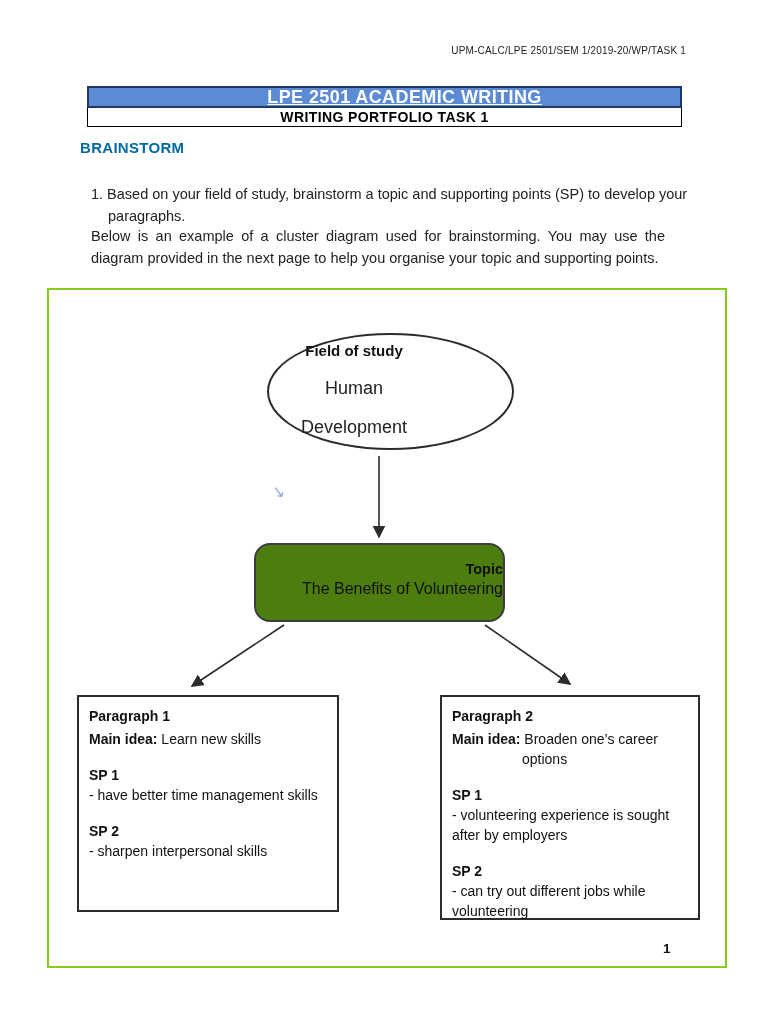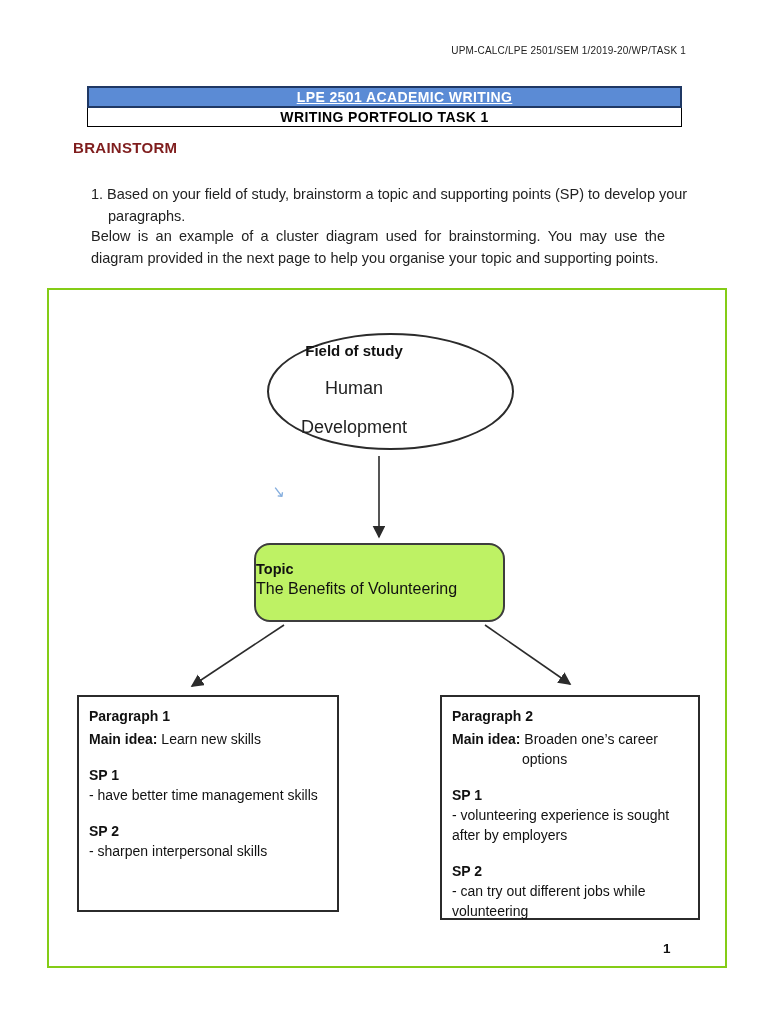--- a/index.html
+++ b/index.html
@@ -10,32 +10,32 @@
   .header-code{
     position:absolute;top:45px;right:82px;font-size:10px;color:#222;
     letter-spacing:0.2px;
   }
   .banner{position:absolute;left:87px;top:86px;width:595px;}
   .banner-row1{
     background:#5b8bd5;border:2px solid #1f3864;height:18px;
     display:flex;align-items:center;justify-content:center;
   }
   .banner-row1 span{
-    color:#ffffff;font-weight:bold;font-size:14px;text-decoration:underline;
+    color:#ffffff;font-weight:bold;font-size:18px;text-decoration:underline;
     letter-spacing:0.4px;
     padding-left:40px;
   }
   .banner-row2{
     background:#ffffff;border:1px solid #000;border-top:none;height:18px;
     display:flex;align-items:center;justify-content:center;
   }
   .banner-row2 span{color:#000;font-weight:bold;font-size:14px;letter-spacing:0.4px;}
   .heading{
-    position:absolute;left:73px;top:139px;font-weight:bold;font-size:15px;
-    letter-spacing:0.3px;color:#7f1d1d;
+    position:absolute;left:80px;top:139px;font-weight:bold;font-size:15px;
+    letter-spacing:0.3px;color:#0369a1;
   }
   .instruction-1{
     position:absolute;left:91px;top:171px;width:582px;font-size:14.5px;
     line-height:22px;padding-left:17px;text-indent:-17px;color:#222;margin-top:12px;
   }
   .instruction-2{
     position:absolute;left:91px;top:225px;width:574px;font-size:14.5px;
     line-height:22px;text-align:justify;color:#222;
   }
   .diagram-box{
@@ -48,22 +48,22 @@
   }
   .field-text{
     position:absolute;left:225px;top:52px;width:160px;text-align:center;
   }
   .field-text .f-label{font-weight:bold;font-size:15px;color:#111;}
   .field-text .f-line{font-size:18px;line-height:19px;color:#222;margin-top:20px;}
   .field-text .f-line:first-of-type{margin-top:6px;}
   .diagram-svg{position:absolute;left:0;top:0;pointer-events:none;}
   .topic-box{
     position:absolute;left:205px;top:253px;width:251px;height:79px;
-    border:2px solid #3d3d3d;border-radius:16px;background:#bef264;
-    text-align:left;box-sizing:border-box;padding-top:15px;
+    border:2px solid #3d3d3d;border-radius:16px;background:#4d7c0f;
+    text-align:right;box-sizing:border-box;padding-top:15px;
   }
   .topic-box .t-label{font-weight:bold;font-size:14.5px;color:#111;line-height:19px;}
   .topic-box .t-value{font-size:16px;color:#111;line-height:19px;}
   .para-box{
     position:absolute;border:2px solid #2b2b2b;background:#fff;
     box-sizing:border-box;padding:9px 10px;font-size:14px;line-height:20px;color:#111;
   }
   .para-box-1{left:28px;top:405px;width:262px;height:217px;}
   .para-box-2{left:391px;top:405px;width:260px;height:225px;}
   .pb-title{font-weight:bold;margin-bottom:3px;}

